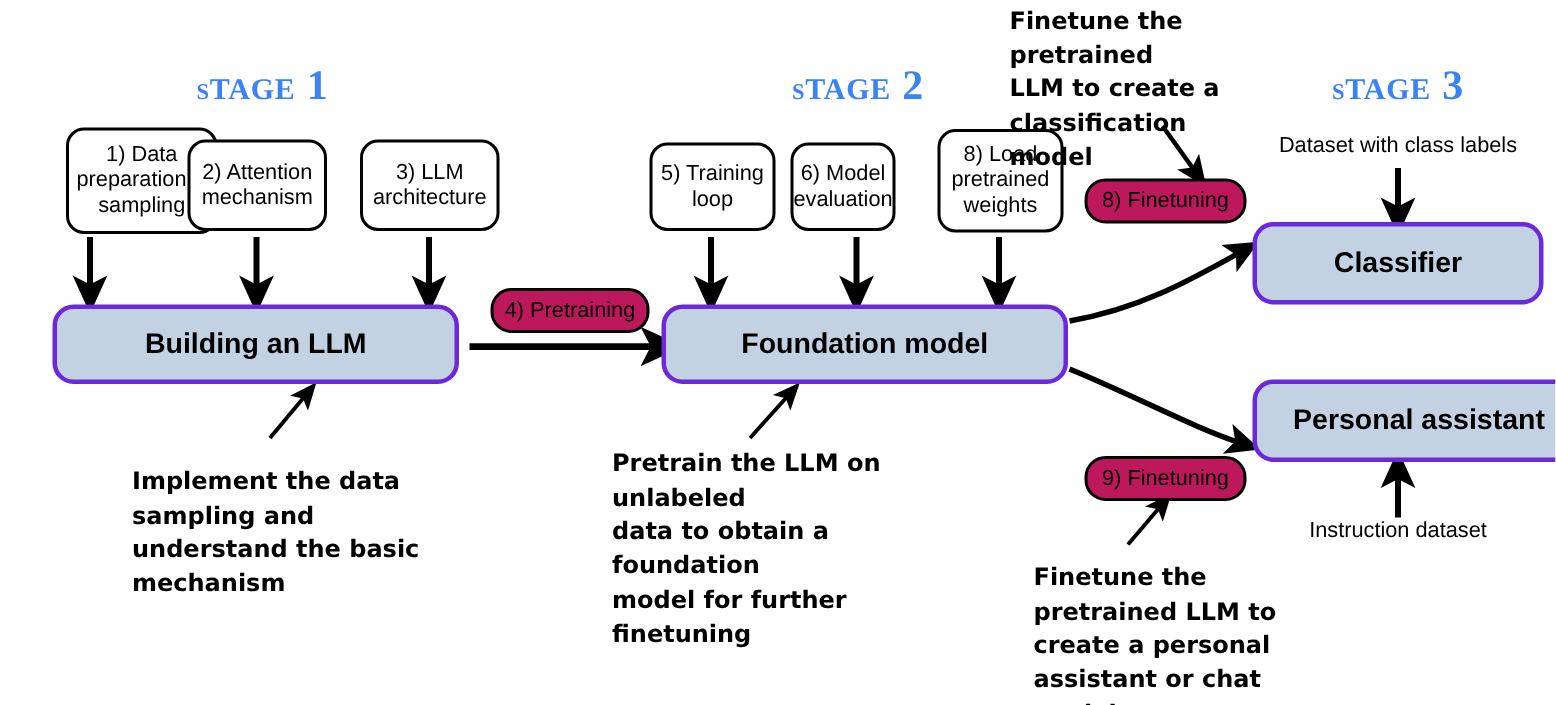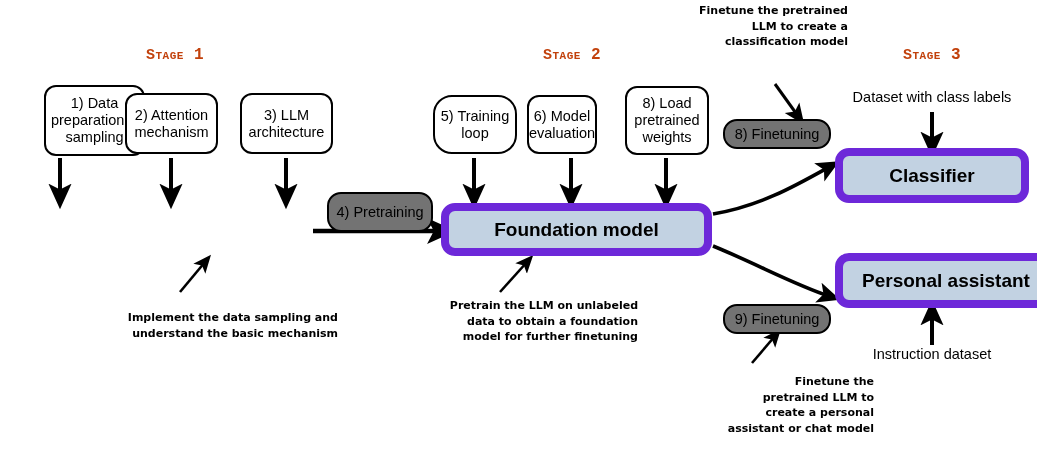--- a/index.html
+++ b/index.html
@@ -20,24 +20,24 @@
     left: 0;
     top: 0;
     width: 1037px;
     height: 470px;
     pointer-events: none;
   }
 
   
   .stage-title {
     position: absolute;
-    font-family: Liberation Mono, monospace;
+    font-family: Liberation Serif, serif;
     font-weight: bold;
-    font-size: 16px;
-    color: #c2410c;
+    font-size: 28px;
+    color: #3b82f6;
     letter-spacing: 0.5px;
     font-variant: small-caps;
     text-transform: lowercase;
     white-space: nowrap;
   }
   .stage-title::first-letter { font-size: 21px; }
 
   
   .step-box {
     position: absolute;
@@ -53,59 +53,59 @@
     font-size: 14.5px;
     line-height: 1.17;
     color: #000000;
     padding: 2px 4px;
   }
 
   
   .pill {
     position: absolute;
     box-sizing: border-box;
-    background: #737373;
+    background: #be185d;
     border: 2.5px solid #000000;
     border-radius: 14px;
     display: flex;
     align-items: center;
     justify-content: center;
     font-family: "Liberation Sans", sans-serif;
     font-size: 14.5px;
     color: #000000;
     white-space: nowrap;
     padding: 0 8px;
   }
 
   
   .blue-box {
     position: absolute;
     box-sizing: border-box;
     background: #c2d2e2;
-    border: 8px solid #6d28d9;
+    border: 3px solid #6d28d9;
     border-radius: 14px;
     display: flex;
     align-items: center;
     justify-content: center;
     font-family: "Liberation Sans", sans-serif;
     font-weight: bold;
     font-size: 19px;
     color: #000000;
     white-space: nowrap;
   }
 
   
   .annotation {
     position: absolute;
     font-family: "DejaVu Sans", sans-serif;
     font-weight: bold;
-    font-size: 11px;
+    font-size: 16px;
     line-height: 1.42;
     color: #000000;
-    text-align: right;
+    text-align: left;
   }
 
   
   .plain-label {
     position: absolute;
     font-family: "Liberation Sans", sans-serif;
     font-size: 14.5px;
     color: #000000;
     white-space: nowrap;
     text-align: center;
@@ -176,29 +176,30 @@
   </svg>
 
   <div class="stage-title" style="left:110px; top:42px; width:130px; text-align:center;">Stage 1</div>
   <div class="stage-title" style="left:507px; top:42px; width:130px; text-align:center;">Stage 2</div>
   <div class="stage-title" style="left:867px; top:42px; width:130px; text-align:center;">Stage 3</div>
 
   <div class="step-box" style="left:12px; top:85px; width:101px; height:71px;margin-left:32px;">1) Data preparation &amp; sampling</div>
   <div class="step-box" style="left:125px; top:93px; width:93px; height:61px;">2) Attention mechanism</div>
   <div class="step-box" style="left:240px; top:93px; width:93px; height:61px;">3) LLM architecture</div>
 
+  <div class="blue-box" style="left:35px; top:203px; width:271px; height:53px;">Building an LLM</div>
 
   <div class="annotation" style="left:88px; top:310px; width:250px;">
     <div>Implement the data sampling and</div>
     <div>understand the basic mechanism</div>
   </div>
 
-  <div class="pill" style="left:327px; top:192px; width:106px; height:40px;">4) Pretraining</div>
-
-  <div class="step-box" style="left:433px; top:95px; width:84px; height:59px;border-radius:19px;">5) Training loop</div>
+  <div class="pill" style="left:327px; top:192px; width:106px; height:30px;">4) Pretraining</div>
+
+  <div class="step-box" style="left:433px; top:95px; width:84px; height:59px;">5) Training loop</div>
   <div class="step-box" style="left:527px; top:95px; width:70px; height:59px;">6) Model evaluation</div>
   <div class="step-box" style="left:625px; top:86px; width:84px; height:69px;">8) Load pretrained weights</div>
 
   <div class="blue-box" style="left:441px; top:203px; width:271px; height:53px;">Foundation model</div>
 
   <div class="annotation" style="left:408px; top:298px; width:230px;">
     <div>Pretrain the LLM on unlabeled</div>
     <div>data to obtain a foundation</div>
     <div>model for further finetuning</div>
   </div>

